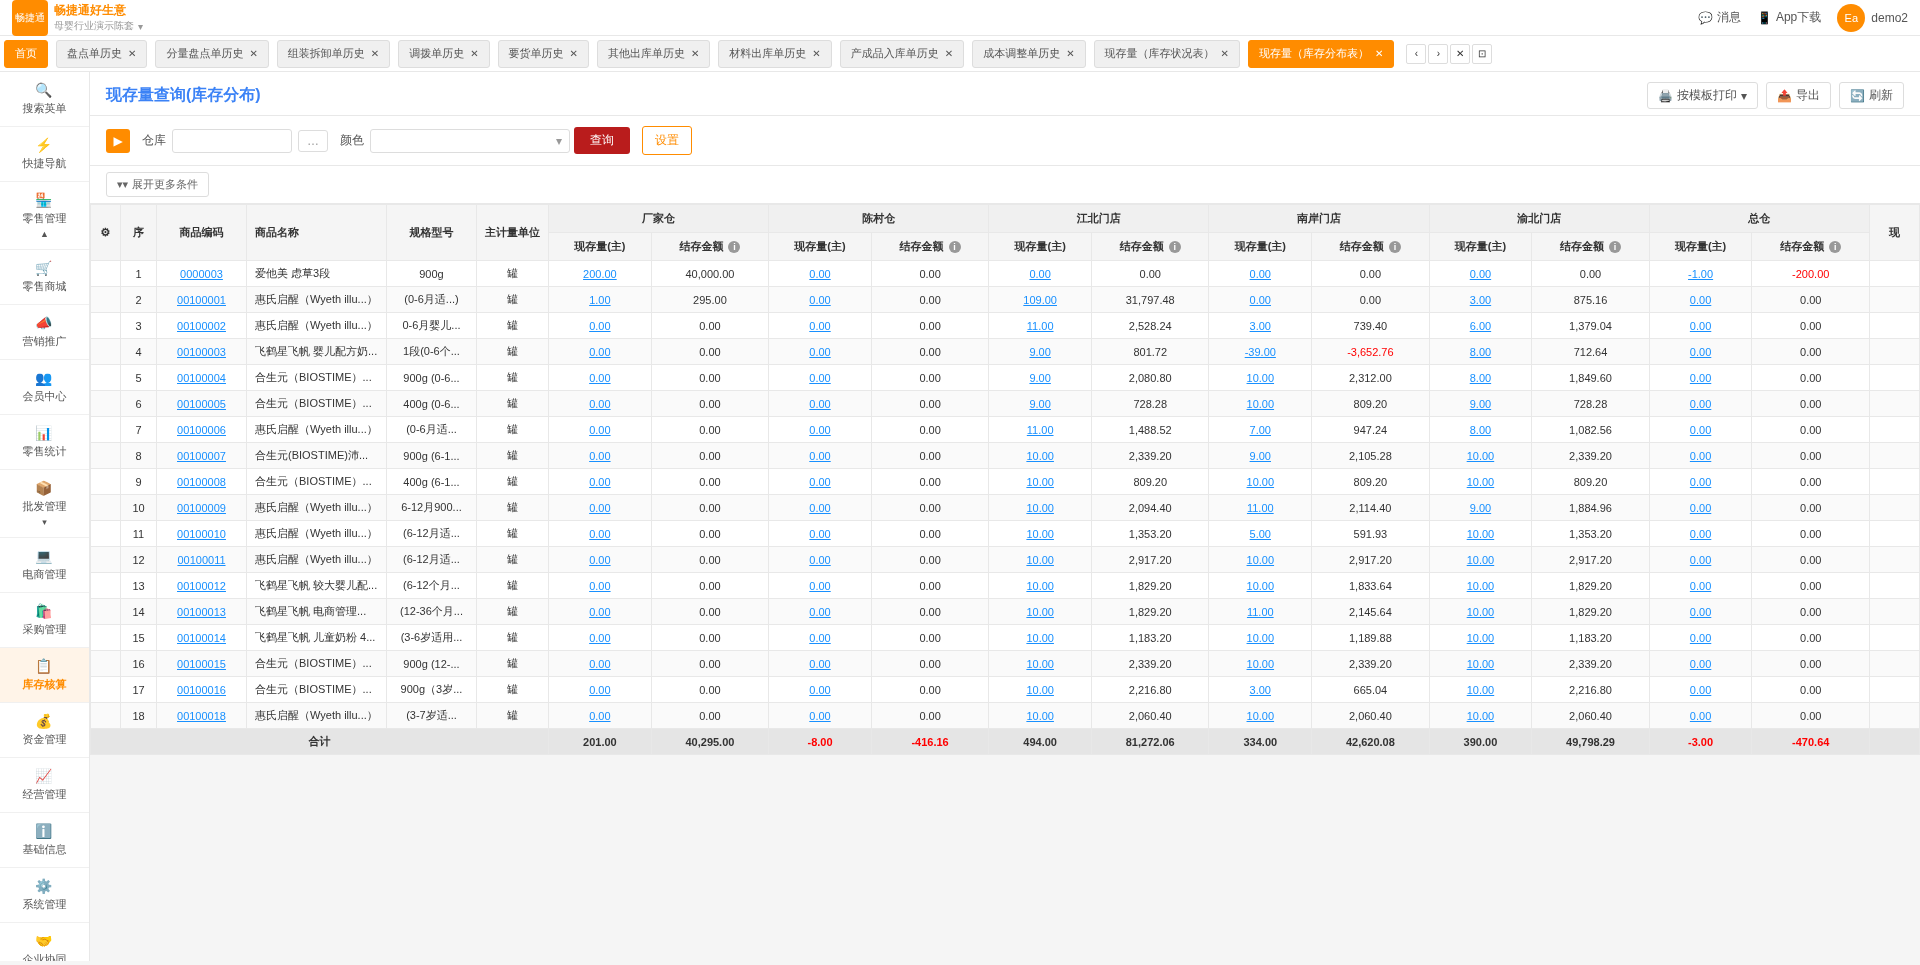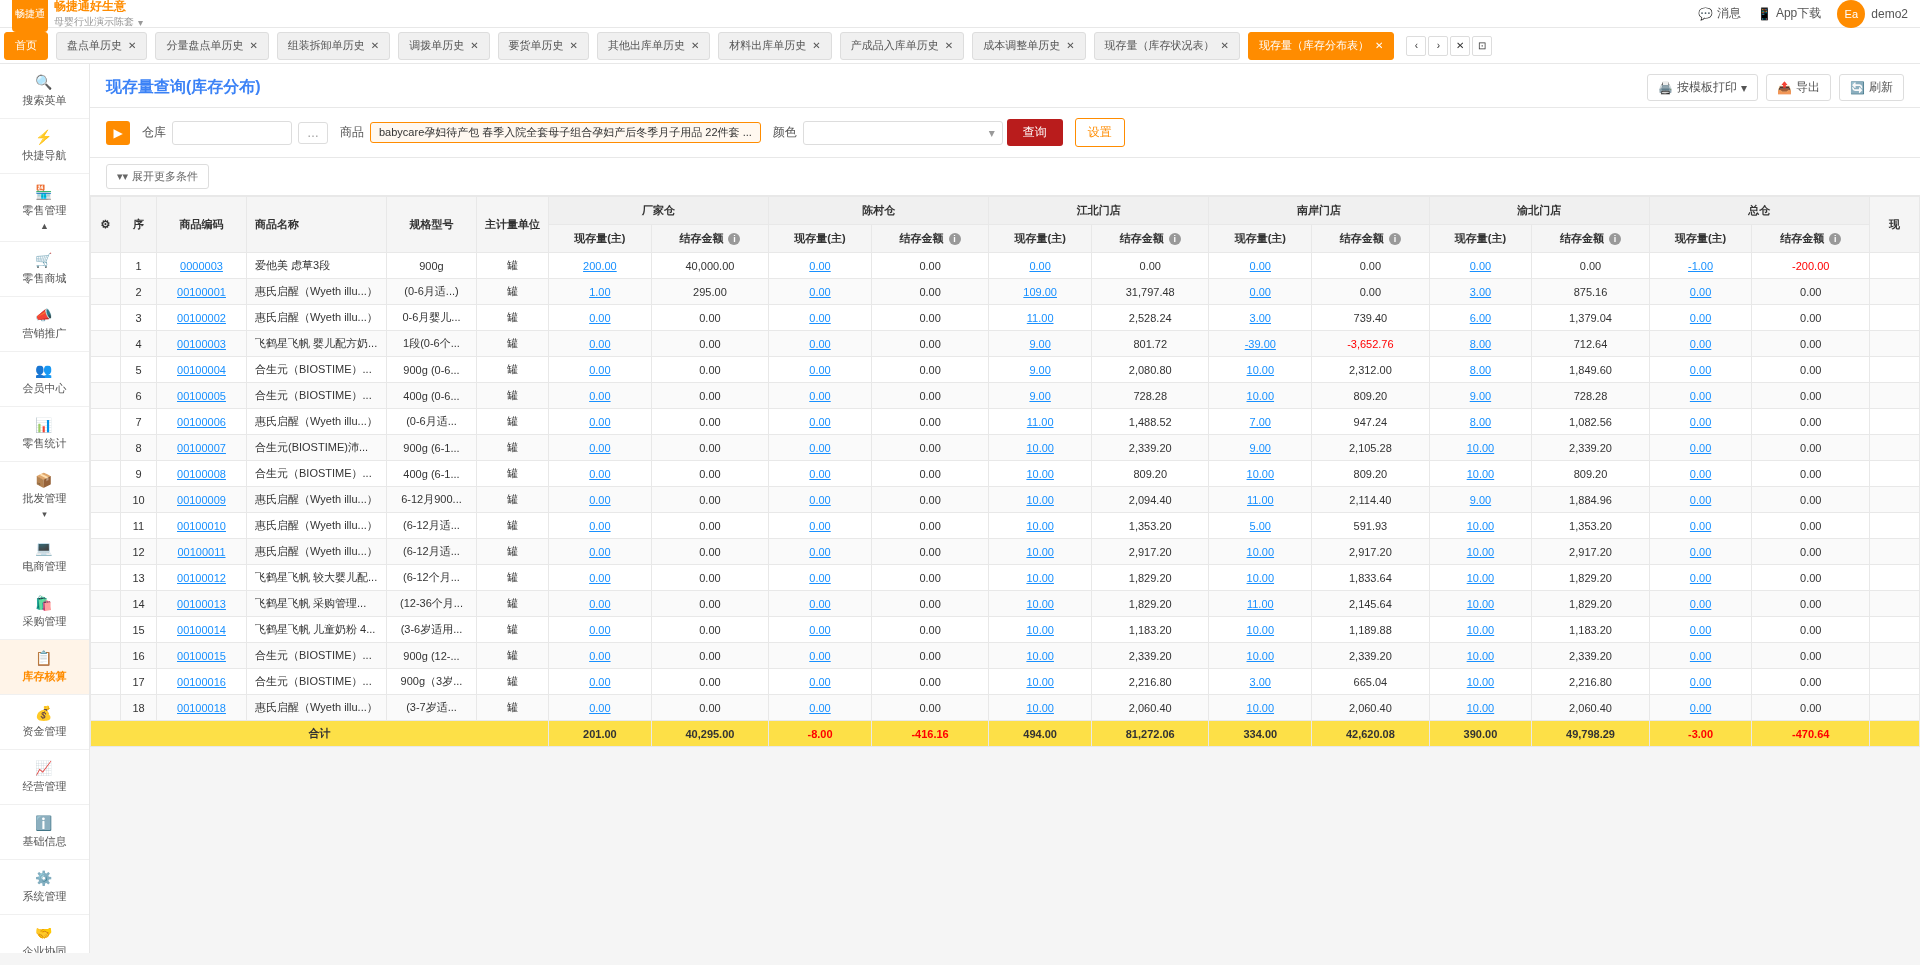--- a/index.html
+++ b/index.html
@@ -1,20 +1,20 @@
 <!DOCTYPE html>
 <html><head>
   <meta charset="utf-8">
   <style>
     * { box-sizing: border-box; margin: 0; padding: 0; }
     body { font-family: 'Microsoft YaHei', Arial, sans-serif; font-size: 12px; background: #f5f5f5; color: #333; overflow: hidden; }
 
     
     .top-bar {
-      height: 28px;
+      height: 36px;
       background: #fff;
       border-bottom: 1px solid #e8e8e8;
       display: flex;
       align-items: center;
       justify-content: space-between;
       padding: 0 12px;
     }
     .top-bar-left { display: flex; align-items: center; gap: 8px; }
     .logo-area { display: flex; align-items: center; gap: 6px; }
     .top-bar-right { display: flex; align-items: center; gap: 16px; font-size: 12px; color: #555; }
@@ -222,21 +222,21 @@
     }
     tbody tr td {
       border: 1px solid #e8e8e8;
       padding: 5px 8px;
       text-align: center;
       color: #333;
       white-space: nowrap;
     }
     tbody tr:nth-child(even) { background: #fafafa; }
     tbody tr.summary-row {
-      background: #fde047;
+      background: #e5e5e5;
       font-weight: bold;
     }
     .text-red { color: #f00; }
     .text-link { color: #1890ff; text-decoration: underline; cursor: pointer; }
     .col-num { width: 36px; }
     .col-code { width: 90px; }
     .col-name { width: 140px; text-align: left; }
     .col-spec { width: 90px; }
     .col-unit { width: 60px; }
 
@@ -428,24 +428,20 @@
         </button>
       </div>
     </div>
 
     <div class="filter-area">
       <button class="orange-arrow">▶</button>
       <div class="filter-group">
         <span class="filter-label">仓库</span>
         <input class="filter-input" type="text" style="width: 120px;">
         <button class="dots-btn">…</button>
-      </div>
-      <div class="filter-group">
-        <span class="filter-label">商品</span>
-        <div class="product-tag">babycare孕妇待产包 春季入院全套母子组合孕妇产后冬季月子用品 22件套 ...</div>
       </div>
       <div class="filter-group">
         <span class="filter-label">颜色</span>
         <input class="filter-input" type="text" style="width: 200px;">
         <span style="margin-left:-20px;color:#999;">▾</span>
       </div>
       <button class="btn-search">查询</button>
       <button class="btn-settings">设置</button>
     </div>
 
@@ -760,21 +756,21 @@
               <td class="text-link">10.00</td>
               <td class="">1,829.20</td>
               <td class="text-link">0.00</td>
               <td class="">0.00</td>
               <td class=""></td>
             </tr>
             <tr>
               <td class=""></td>
               <td class="">14</td>
               <td class="text-link">00100013</td>
-              <td class="" style="text-align: left;">飞鹤星飞帆 采购管理...</td>
+              <td class="" style="text-align: left;">飞鹤星飞帆 电商管理...</td>
               <td class="">(12-36个月...</td>
               <td class="">罐</td>
               <td class="text-link">0.00</td>
               <td class="">0.00</td>
               <td class="text-link">0.00</td>
               <td class="">0.00</td>
               <td class="text-link">10.00</td>
               <td class="">1,829.20</td>
               <td class="text-link">11.00</td>
               <td class="">2,145.64</td>

